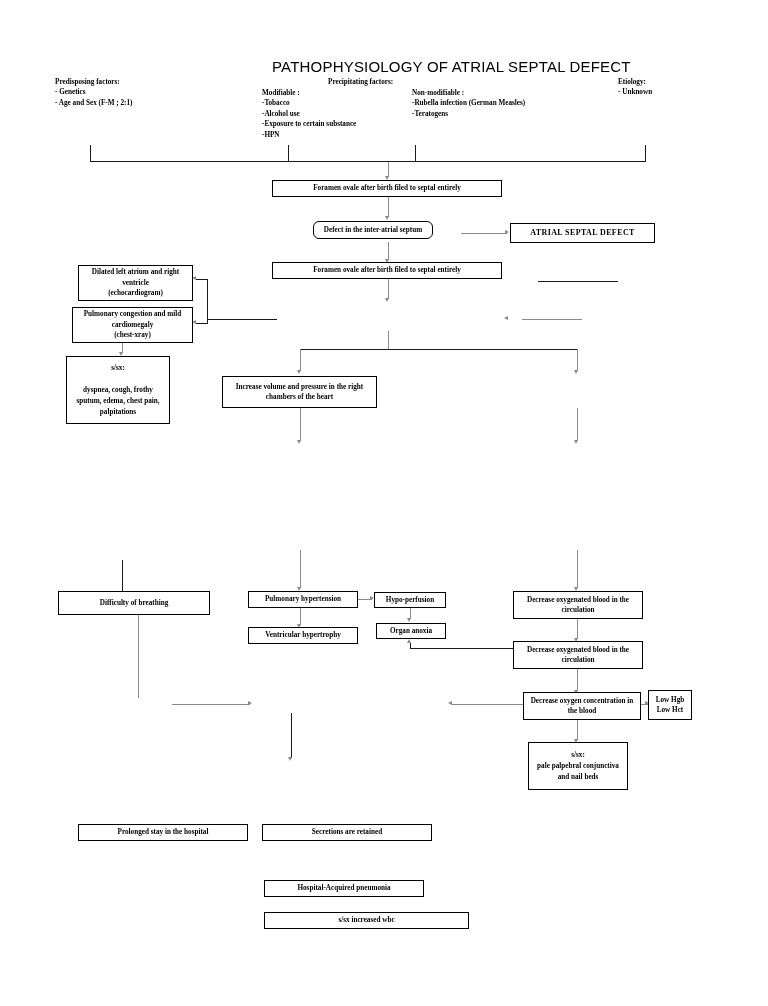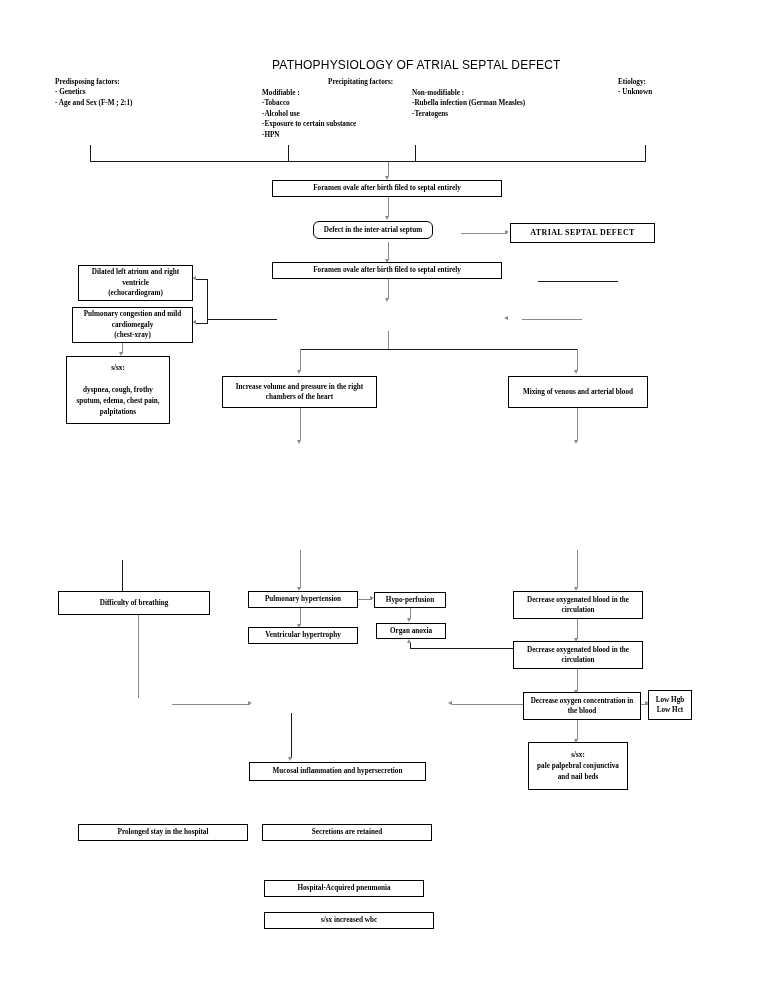--- a/index.html
+++ b/index.html
@@ -15,21 +15,21 @@
     position: relative;
     width: 768px;
     height: 1006px;
     background: #ffffff;
     overflow: hidden;
   }
   .abs { position: absolute; }
 
   
   .title {
-    font-size: 12px;
+    font-size: 15px;
     letter-spacing: 0.2px;
     white-space: nowrap;
     font-family: "Liberation Sans", "DejaVu Sans", sans-serif;
   }
   .hdr {
     font-size: 7.2px;
     font-weight: bold;
     line-height: 10px;
     white-space: nowrap;
   }
@@ -179,21 +179,20 @@
   <div class="ln hline dark abs" style="left:300px; top:349px; width:277px;"></div>
 
   <div class="ln vline abs" style="left:300px; top:349px; height:22px;"></div>
   <div class="ah down abs" style="left:297.4px; top:370px;"></div>
 
   <div class="ln vline abs" style="left:577px; top:349px; height:22px;"></div>
   <div class="ah down abs" style="left:574.4px; top:370px;"></div>
 
   <div class="box" style="left:222px; top:376px; width:155px; height:32px;">Increase volume and pressure in the right chambers of the heart</div>
 
-  <div class="box" style="left:508px; top:376px; width:140px; height:32px;">Mixing of venous and arterial blood</div>
 
   <div class="ln vline abs" style="left:300px; top:408px; height:33px;"></div>
   <div class="ah down abs" style="left:297.4px; top:440px;"></div>
 
   <div class="ln vline abs" style="left:577px; top:408px; height:33px;"></div>
   <div class="ah down abs" style="left:574.4px; top:440px;"></div>
 
   <div class="ln vline abs" style="left:300px; top:550px; height:38px;"></div>
   <div class="ah down abs" style="left:297.4px; top:587px;"></div>
 
@@ -247,29 +246,28 @@
   <div class="box" style="left:648px; top:690px; width:44px; height:30px; white-space:pre-line;">Low Hgb
 Low Hct</div>
 
   <div class="ln hline abs" style="left:452px; top:704px; width:71px;"></div>
   <div class="ah left abs" style="left:448px; top:701.4px;"></div>
 
 
   <div class="ln vline dark abs" style="left:291px; top:713px; height:45px;"></div>
   <div class="ah down abs" style="left:288.4px; top:757px;"></div>
 
-  <div class="box" style="left:249px; top:762px; width:177px; height:19px;">Mucosal inflammation and hypersecretion</div>
 
   <div class="ln vline abs" style="left:577px; top:720px; height:20px;"></div>
   <div class="ah down abs" style="left:574.4px; top:739px;"></div>
 
   <div class="box sx" style="left:528px; top:742px; width:100px; height:48px; white-space:pre-line;">s/sx:
 pale palpebral conjunctiva and nail beds</div>
 
   <div class="box" style="left:78px; top:824px; width:170px; height:17px;">Prolonged stay in the hospital</div>
 
   <div class="box" style="left:262px; top:824px; width:170px; height:17px;">Secretions are retained</div>
 
   <div class="box" style="left:264px; top:880px; width:160px; height:17px;">Hospital-Acquired pneumonia</div>
 
-  <div class="box" style="left:264px; top:912px; width:170px; height:17px;">s/sx increased wbc</div>
+  <div class="box" style="left:264px; top:912px; width:205px; height:17px;">s/sx increased wbc</div>
 
 </div>
 
 </body></html>

